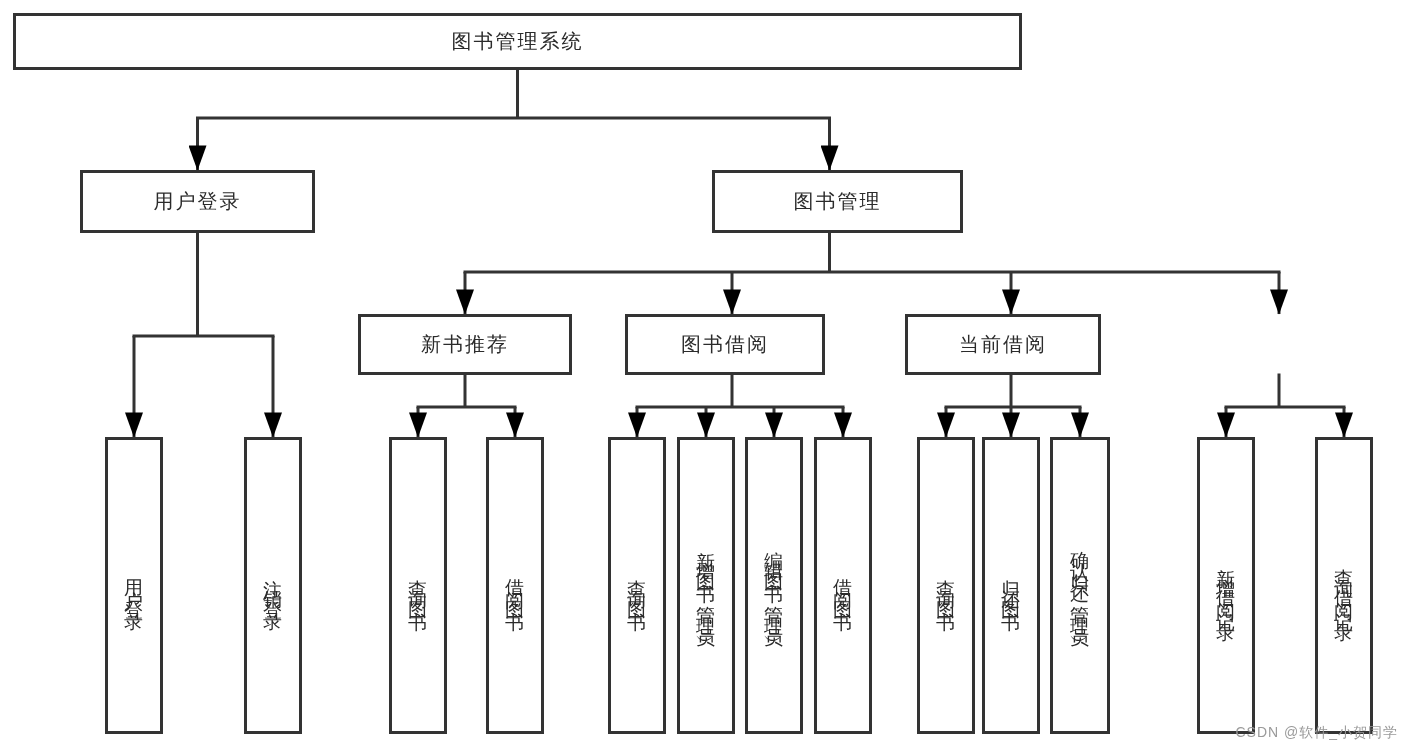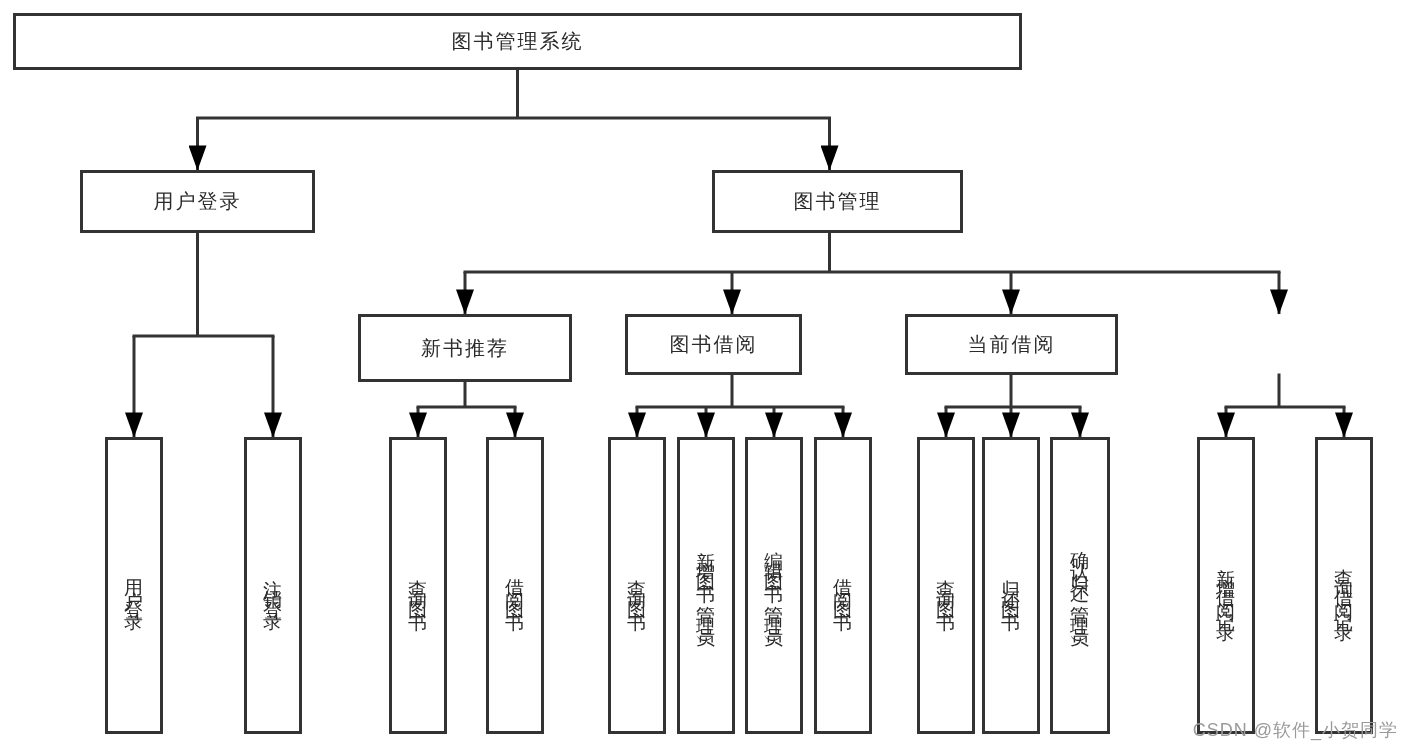--- a/index.html
+++ b/index.html
@@ -27,21 +27,21 @@
   .bv span{
     writing-mode:vertical-rl;
     text-orientation:mixed;
     font-size:19px;
     letter-spacing:11px;
     line-height:1;
   }
   .watermark{
     position:absolute;
     right:7px;bottom:5px;
-    font-size:18px;
+    font-size:14px;
     color:#9a9a9a;
     letter-spacing:1px;
     white-space:nowrap;
     z-index:5;
   }
 </style>
 </head>
 <body>
 
 <div class="canvas">
@@ -107,27 +107,27 @@
     <span>图书管理系统</span>
   </div>
 
   <div class="box bh" style="left:80px;top:170px;width:235px;height:63px">
     <span>用户登录</span>
   </div>
   <div class="box bh" style="left:712px;top:170px;width:251px;height:63px">
     <span>图书管理</span>
   </div>
 
-  <div class="box bh" style="left:358px;top:314px;width:214px;height:68px">
+  <div class="box bh" style="left:358px;top:314px;width:214px;height:61px">
     <span>新书推荐</span>
   </div>
-  <div class="box bh" style="left:625px;top:314px;width:177px;height:61px">
+  <div class="box bh" style="left:625px;top:314px;width:200px;height:61px">
     <span>图书借阅</span>
   </div>
-  <div class="box bh" style="left:905px;top:314px;width:213px;height:61px">
+  <div class="box bh" style="left:905px;top:314px;width:196px;height:61px">
     <span>当前借阅</span>
   </div>
 
   <div class="box bv" style="left:105px;top:437px;width:58px;height:297px">
     <span>用户登录</span>
   </div>
   <div class="box bv" style="left:244px;top:437px;width:58px;height:297px">
     <span>注销登录</span>
   </div>
 

